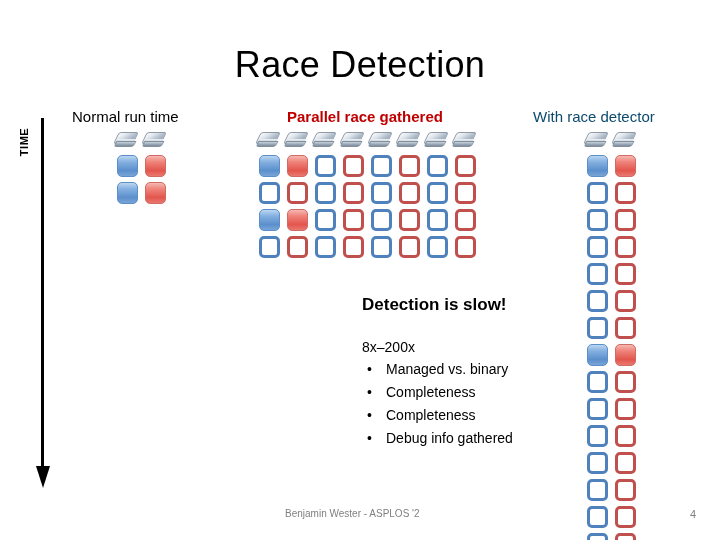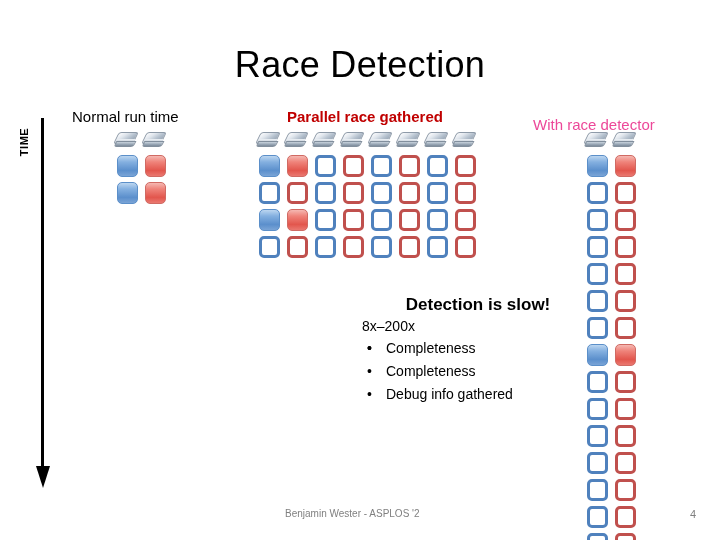--- a/index.html
+++ b/index.html
@@ -153,27 +153,27 @@
     left: 362px;
     top: 294px;
     width: 232px;
   }
   .callout .headline {
     font-size: 17px;
     font-weight: bold;
     color: #000000;
     line-height: 22px;
     white-space: nowrap;
-    text-align: center;
   }
   .callout .subline {
     font-size: 14px;
     color: #000000;
     line-height: 21px;
     white-space: nowrap;
+    margin-top: 21px;
   }
   .callout ul {
     margin: 0;
     padding: 0;
     list-style: none;
   }
   .callout li {
     position: relative;
     font-size: 14px;
     line-height: 23px;
@@ -221,21 +221,21 @@
 
   <div class="time-label">TIME</div>
   <div class="time-arrow">
     <div class="shaft"></div>
     <div class="head"></div>
   </div>
 
   <div id="headers-layer">
       <div class="col-header" style="left: 72px; top: 108px; color: rgb(0, 0, 0);">Normal run time</div>
       <div class="col-header accent" style="left: 287px; top: 108px; color: rgb(192, 0, 0);">Parallel race gathered</div>
-      <div class="col-header" style="left: 533px; top: 108px; color: #ec4899; margin-top: 8px;">With race detector</div>
+      <div class="col-header" style="left: 533px; top: 108px; color: #0c4a6e;">With race detector</div>
     </div>
 
   <div id="cpus-layer">
       <div class="cpu-icon" style="left: 114px; top: 132px;">
         <div class="top"></div>
         <div class="lip"></div>
         <div class="side"></div>
       </div>
       <div class="cpu-icon" style="left: 142px; top: 132px;">
         <div class="top"></div>
@@ -360,21 +360,21 @@
       <div class="blk out-blue" style="left: 587px; top: 506px;"></div>
       <div class="blk out-red" style="left: 615px; top: 506px;"></div>
       <div class="blk out-blue" style="left: 587px; top: 533px;"></div>
       <div class="blk out-red" style="left: 615px; top: 533px;"></div>
     </div>
 
   <div class="callout">
     <div class="headline">Detection is slow!</div>
     <div class="subline">8x–200x</div>
     <ul id="callout-bullets">
-        <li><span class="bullet">•</span></li>
+        <li><span class="bullet">•</span><span>Managed vs. binary</span></li>
         <li><span class="bullet">•</span><span>Completeness</span></li>
         <li><span class="bullet">•</span><span>Completeness</span></li>
         <li><span class="bullet">•</span><span>Debug info gathered</span></li>
       </ul>
   </div>
 
   <div class="footer-author">Benjamin Wester - ASPLOS '2</div>
   <div class="footer-page">4</div>
 
 </div>

